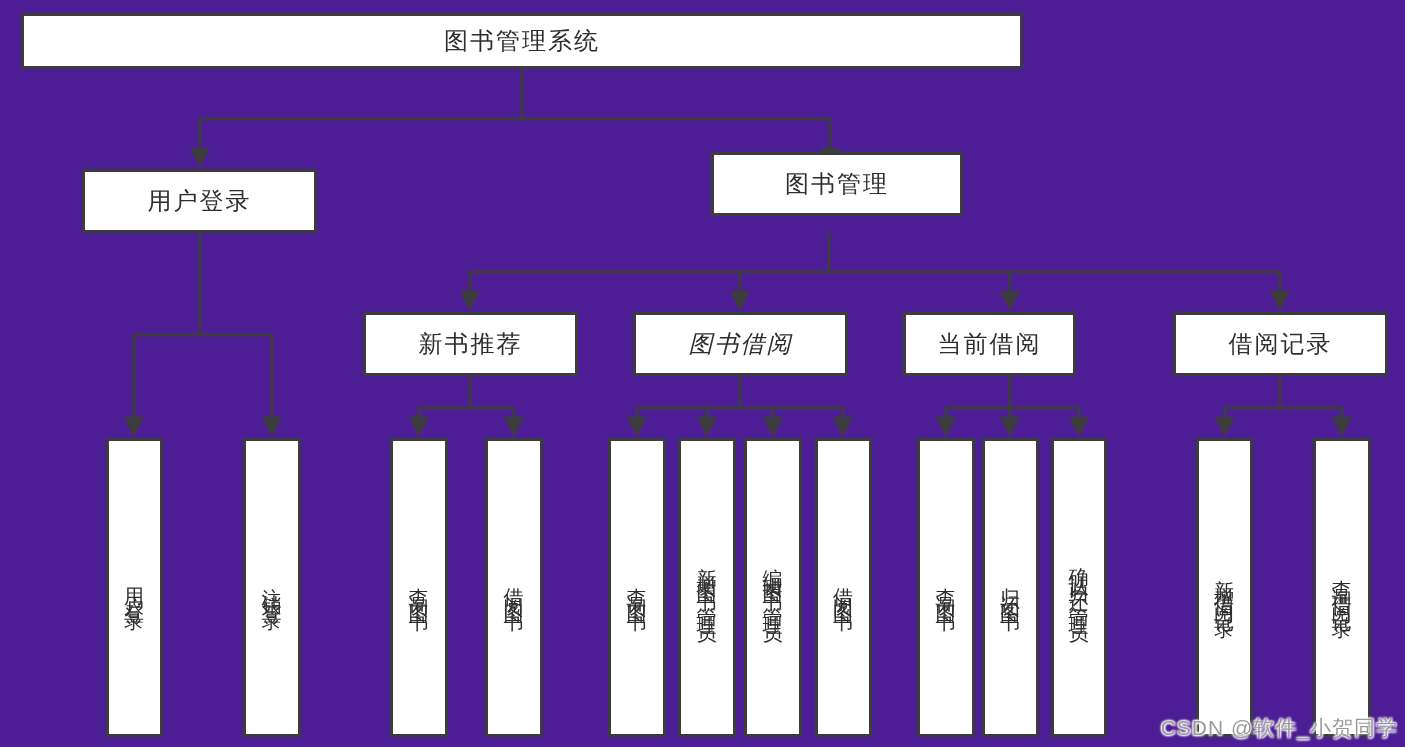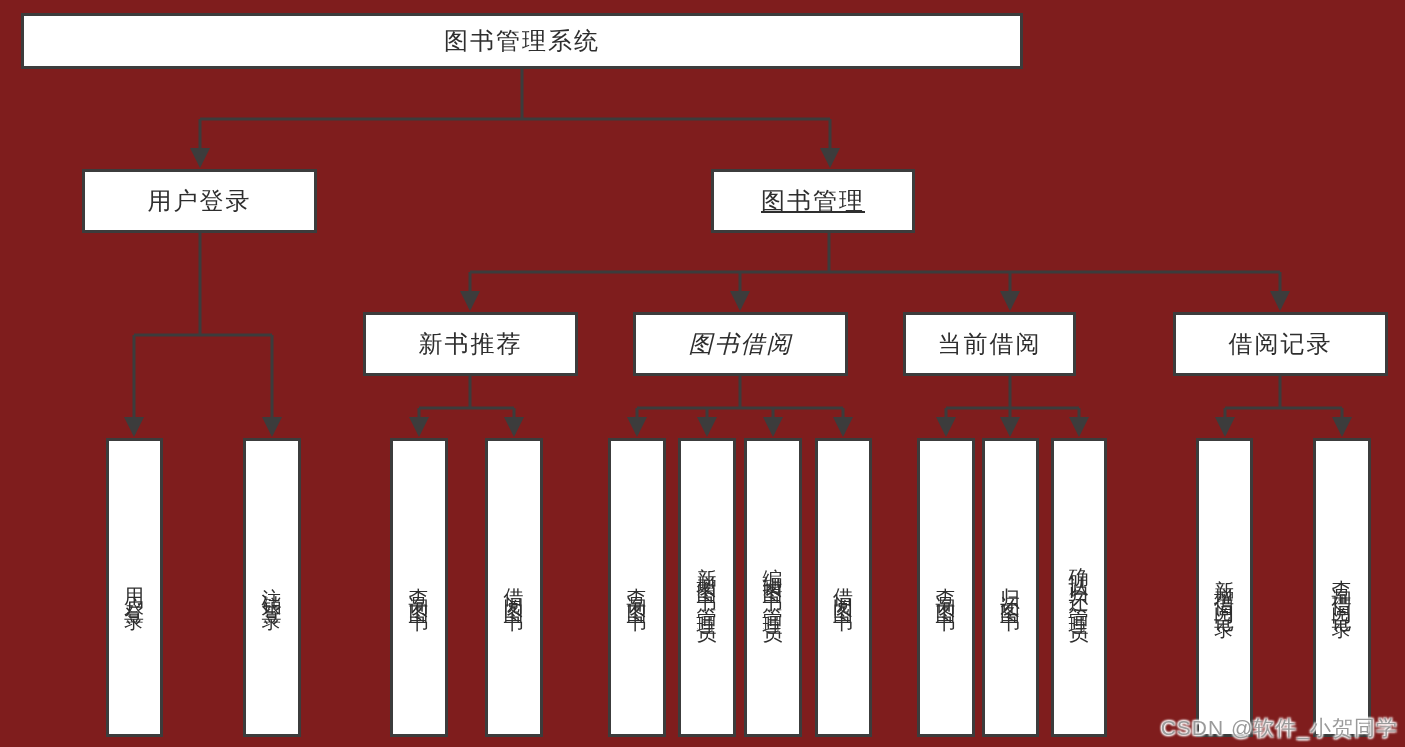--- a/index.html
+++ b/index.html
@@ -4,21 +4,21 @@
 <style>
   html, body {
     margin: 0;
     padding: 0;
     background: #ffffff;
   }
   .stage {
     position: relative;
     width: 1405px;
     height: 747px;
-    background: #7f1d1d;
+    background: #4c1d95;
     overflow: hidden;
     font-family: "Liberation Sans", "DejaVu Sans", sans-serif;
     color: #2e2e2e;
   }
   .wires {
     position: absolute;
     left: 0;
     top: 0;
     width: 1405px;
     height: 747px;
@@ -106,21 +106,21 @@
     <path class="wire" d="M1079 408 V434" marker-end="url(#arrow)"></path>
 
     <path class="wire" d="M1280 376 V408 M1225 408 H1342"></path>
     <path class="wire" d="M1225 408 V434" marker-end="url(#arrow)"></path>
     <path class="wire" d="M1342 408 V434" marker-end="url(#arrow)"></path>
   </svg>
 
   <div class="box hnode" style="left:21px; top:13px; width:1002px; height:56px;">图书管理系统</div>
 
   <div class="box hnode" style="left:82px; top:169px; width:235px; height:64px;">用户登录</div>
-  <div class="box hnode" style="left:711px; top:169px; width:204px; height:64px;text-decoration:underline;">图书管理</div>
+  <div class="box hnode" style="left:711px; top:152px; width:252px; height:64px;">图书管理</div>
 
   <div class="box hnode" style="left:363px; top:312px; width:215px; height:64px;text-align:right;">新书推荐</div>
   <div class="box hnode" style="left:633px; top:312px; width:215px; height:64px;font-style:italic;">图书借阅</div>
   <div class="box hnode" style="left:903px; top:312px; width:173px; height:64px;">当前借阅</div>
   <div class="box hnode" style="left:1173px; top:312px; width:215px; height:64px;">借阅记录</div>
 
   <div class="box" style="left:106px; top:438px; width:57px; height:299px;">
     <span class="vtext">用户登录</span>
   </div>
   <div class="box" style="left:243px; top:438px; width:58px; height:299px;">

